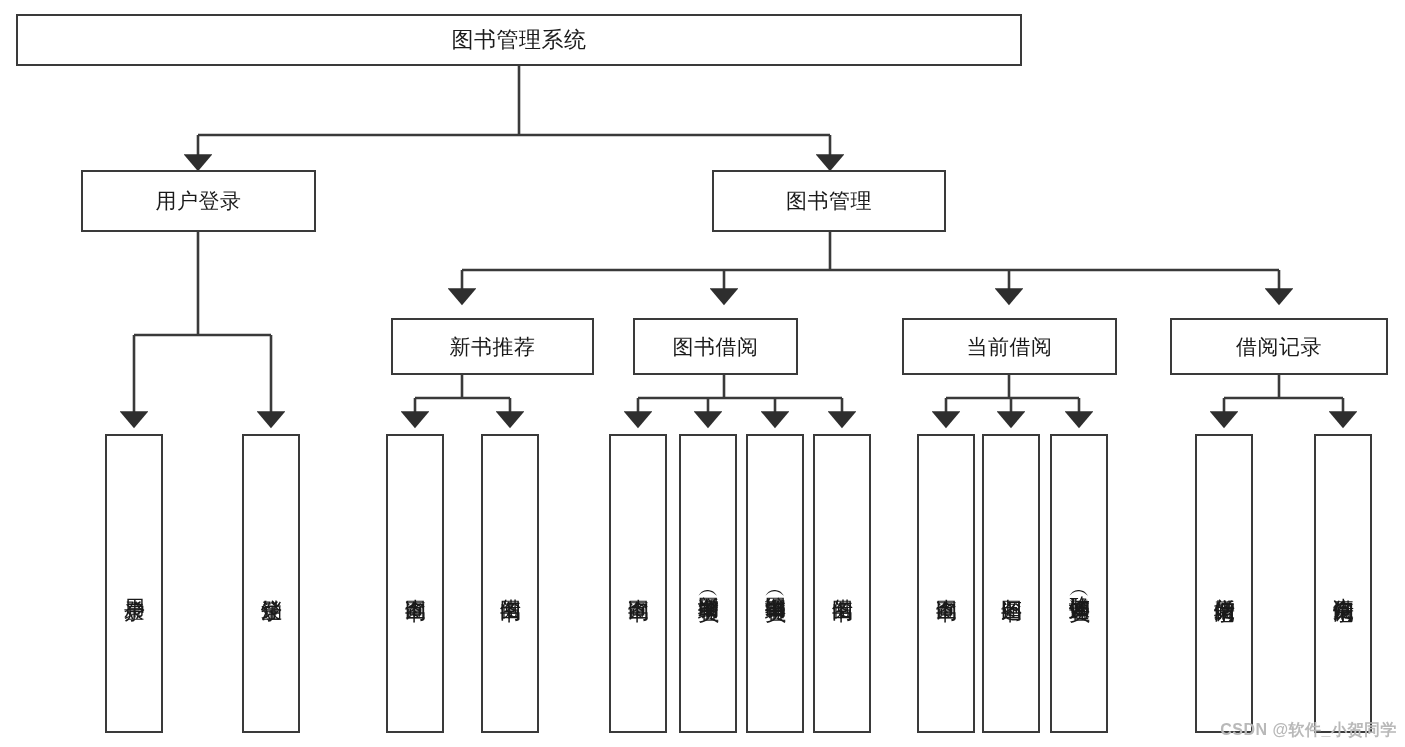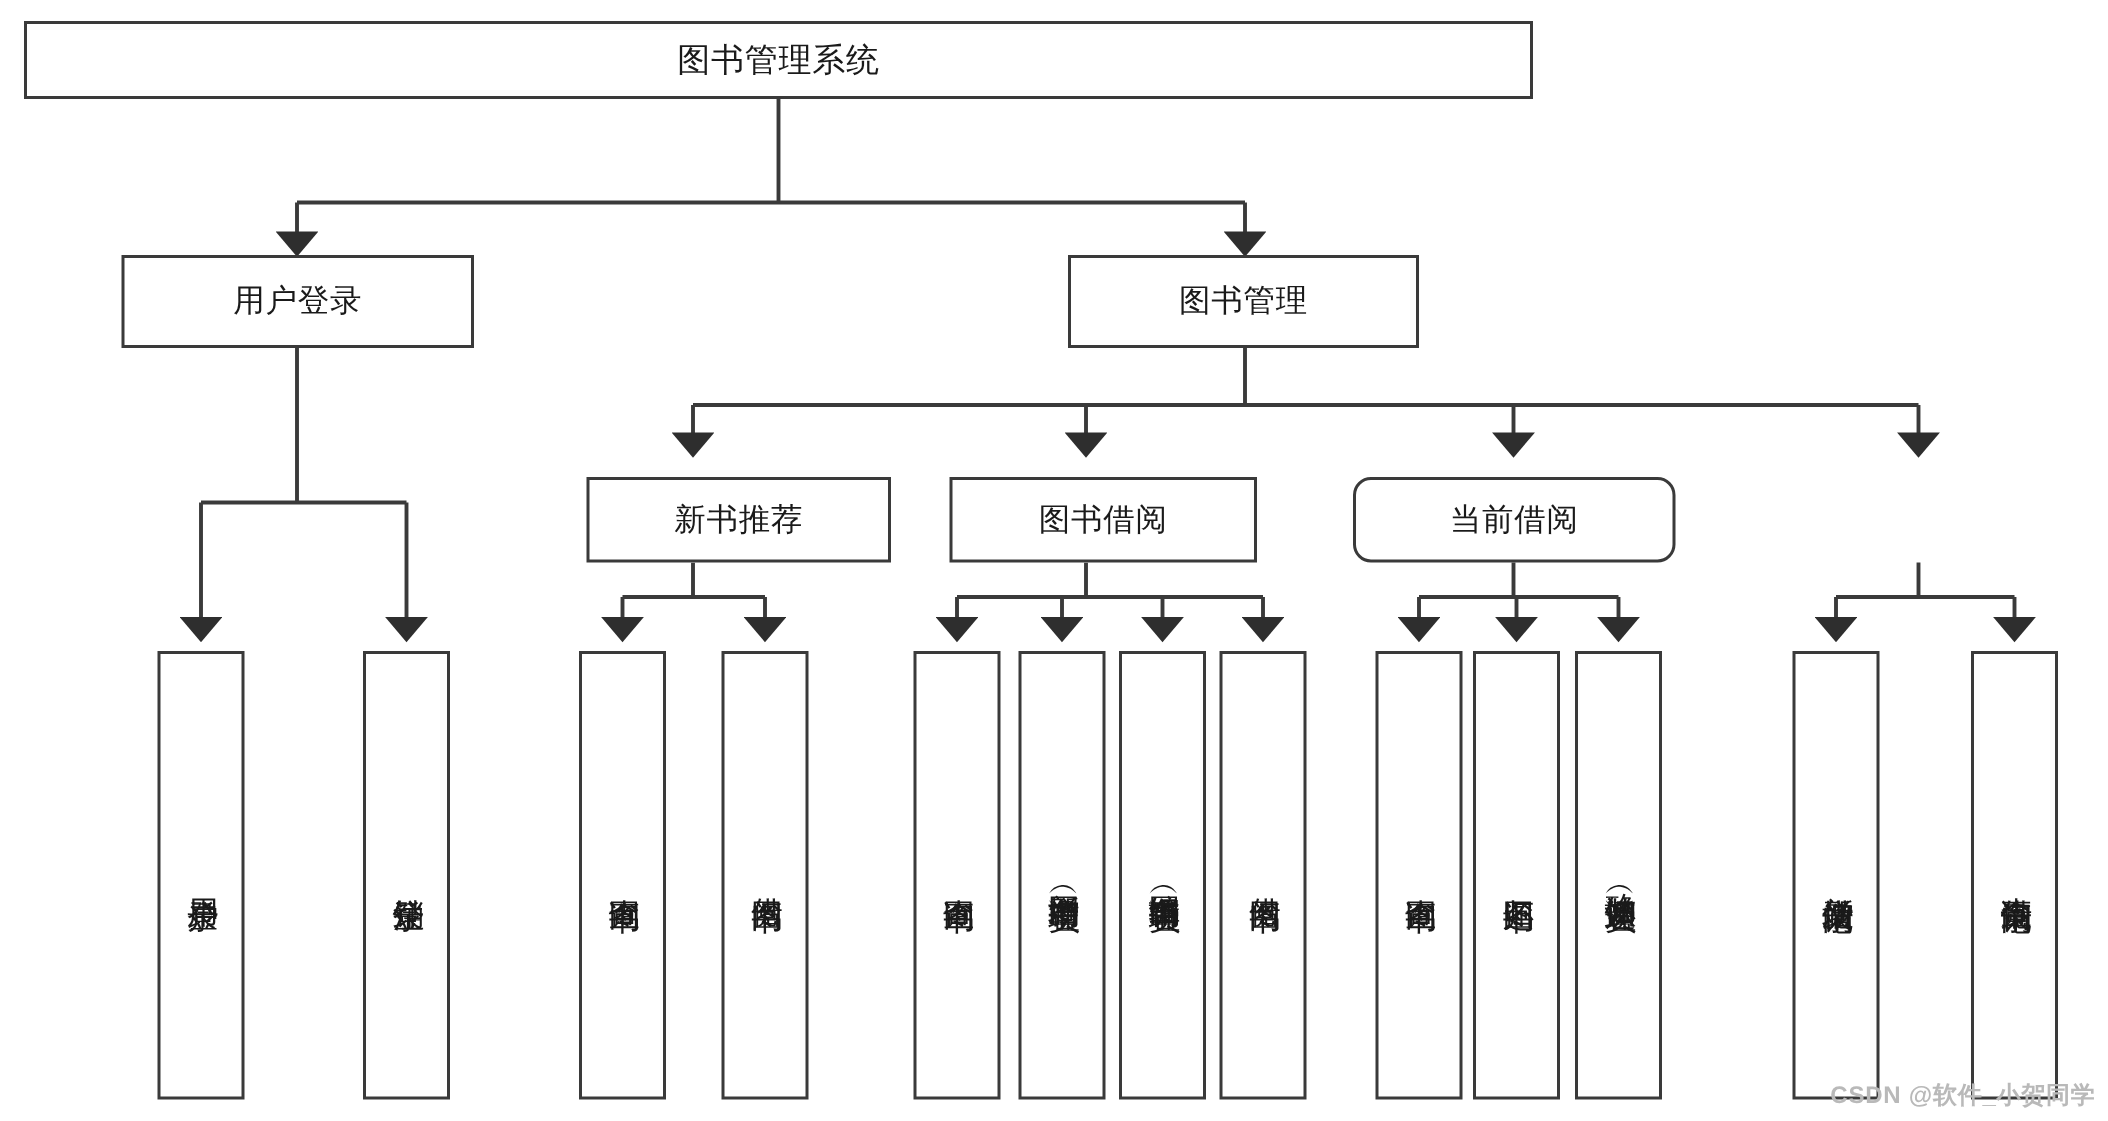--- a/index.html
+++ b/index.html
@@ -136,25 +136,28 @@
   <div class="node horiz" style="left:81px; top:170px; width:235px; height:62px;">
     <span class="lbl">用户登录</span>
   </div>
   <div class="node horiz" style="left:712px; top:170px; width:234px; height:62px;">
     <span class="lbl">图书管理</span>
   </div>
 
   <div class="node horiz" style="left:361px; top:318px; width:203px; height:57px;margin-left:30px;">
     <span class="lbl">新书推荐</span>
   </div>
-  <div class="node horiz" style="left:633px; top:318px; width:205px; height:57px;">
+  <div class="node horiz" style="left:633px; top:318px; width:165px; height:57px;">
     <span class="lbl">图书借阅</span>
   </div>
-  <div class="node horiz" style="left:902px; top:318px; width:215px; height:57px;border-radius:12px;">
+  <div class="node horiz" style="left:902px; top:318px; width:215px; height:57px;">
     <span class="lbl">当前借阅</span>
+  </div>
+  <div class="node horiz" style="left:1170px; top:318px; width:218px; height:57px;">
+    <span class="lbl">借阅记录</span>
   </div>
 
   <div class="node leaf" style="left:105px; top:434px; width:58px; height:299px;">
     <span class="lbl">用户登录</span>
   </div>
   <div class="node leaf" style="left:242px; top:434px; width:58px; height:299px;">
     <span class="lbl">注销登录</span>
   </div>
 
   <div class="node leaf" style="left:386px; top:434px; width:58px; height:299px;">

